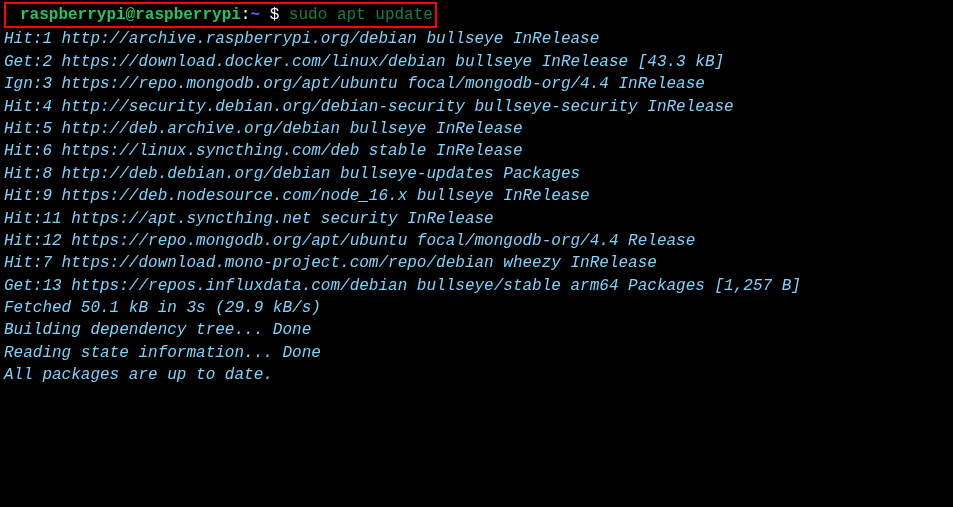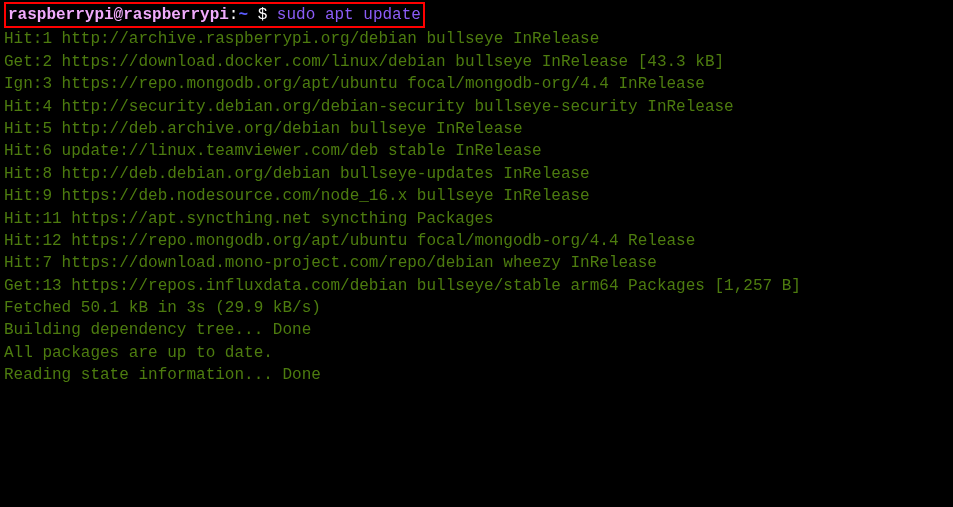--- a/index.html
+++ b/index.html
@@ -17,59 +17,61 @@
       width: 953px;
       height: 507px;
       overflow: hidden;
     }
     .highlight-box {
       border: 2px solid #ff0000;
       display: inline-block;
       padding: 0 2px;
     }
     .user-host {
-      color: #f0abfc;
+      color: #22c55e;
       font-weight: bold;
+      margin-left: 12px;
     }
     .path {
       color: #5c5cff;
       font-weight: bold;
     }
     .dollar {
       color: #fff;
     }
     .command {
-      color: #8b5cf6;
+      color: #15803d;
     }
     .output-line {
-      color: #4d7c0f;
+      color: #7dd3fc;
       white-space: pre-wrap;
       word-break: break-all;
+      font-style: italic;
     }
   </style>
 </head>
 <body>
 
 <div>
   <div>
     <span class="highlight-box">
       <span class="user-host">raspberrypi@raspberrypi</span><span class="dollar">:</span><span class="path">~</span><span class="dollar"> $</span><span class="command"> sudo apt update</span>
     </span>
   </div>
   <div>
     <div class="output-line">Hit:1 http://archive.raspberrypi.org/debian bullseye InRelease</div>
     <div class="output-line">Get:2 https://download.docker.com/linux/debian bullseye InRelease [43.3 kB]</div>
     <div class="output-line">Ign:3 https://repo.mongodb.org/apt/ubuntu focal/mongodb-org/4.4 InRelease</div>
     <div class="output-line">Hit:4 http://security.debian.org/debian-security bullseye-security InRelease</div>
     <div class="output-line">Hit:5 http://deb.archive.org/debian bullseye InRelease</div>
-    <div class="output-line">Hit:6 update://linux.teamviewer.com/deb stable InRelease</div>
-    <div class="output-line">Hit:8 http://deb.debian.org/debian bullseye-updates InRelease</div>
+    <div class="output-line">Hit:6 https://linux.syncthing.com/deb stable InRelease</div>
+    <div class="output-line">Hit:8 http://deb.debian.org/debian bullseye-updates Packages</div>
     <div class="output-line">Hit:9 https://deb.nodesource.com/node_16.x bullseye InRelease</div>
-    <div class="output-line">Hit:11 https://apt.syncthing.net syncthing Packages</div>
+    <div class="output-line">Hit:11 https://apt.syncthing.net security InRelease</div>
     <div class="output-line">Hit:12 https://repo.mongodb.org/apt/ubuntu focal/mongodb-org/4.4 Release</div>
     <div class="output-line">Hit:7 https://download.mono-project.com/repo/debian wheezy InRelease</div>
     <div class="output-line">Get:13 https://repos.influxdata.com/debian bullseye/stable arm64 Packages [1,257 B]</div>
     <div class="output-line">Fetched 50.1 kB in 3s (29.9 kB/s)</div>
     <div class="output-line">Building dependency tree... Done</div>
+    <div class="output-line">Reading state information... Done</div>
     <div class="output-line">All packages are up to date.</div>
-    <div class="output-line">Reading state information... Done</div>
   </div>
 </div>
 
 </body></html>

